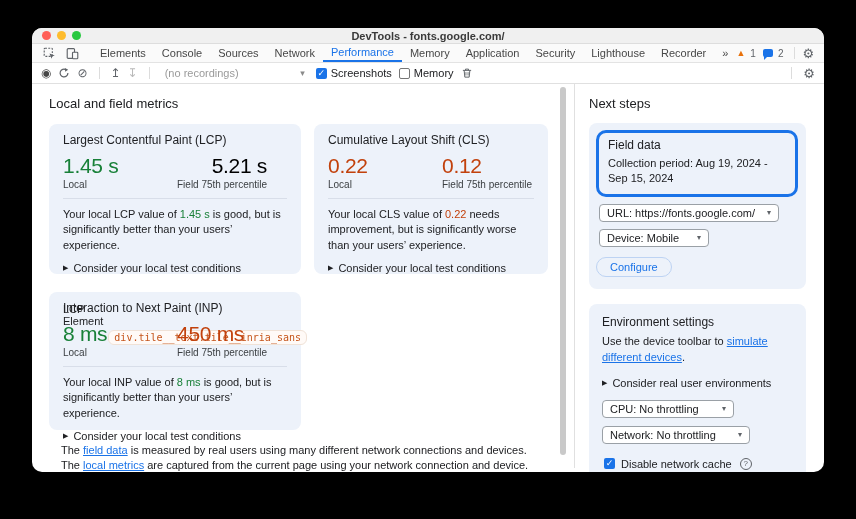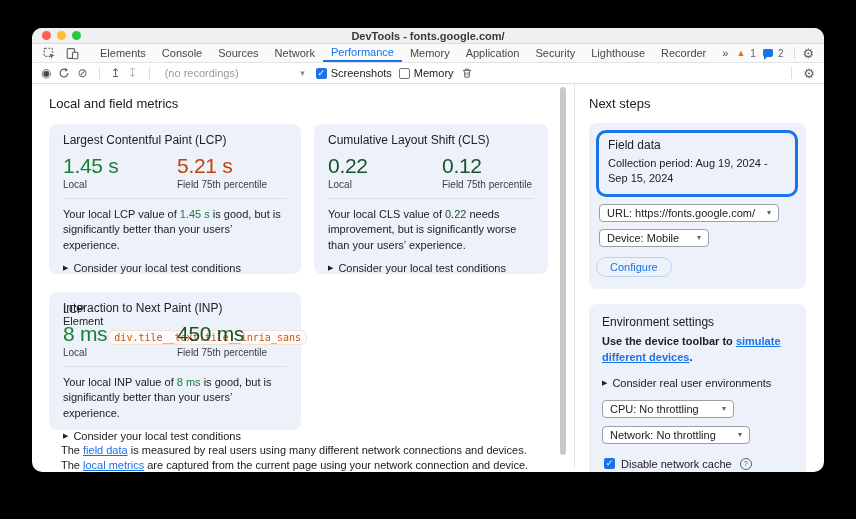--- a/index.html
+++ b/index.html
@@ -55,21 +55,21 @@
   .cards-row { display:flex; gap:13px; }
   .card { background:#edf2fa; border-radius:8px; padding:9px 14px; }
   .metric-card { width:252px; height:150px; }
   .metric-card.cls { width:250px; }
   .metric-card.inp { margin-top:18px; height:138px; }
   .card-title { font-size:12px; font-weight:500; color:#202124; margin-bottom:7px; }
   .values { display:flex; }
   .metric-block:first-child { width:114px; }
   .metric-value { font-size:21px; letter-spacing:-.3px; }
   .metric-label { font-size:10px; color:#3c4043; margin-top:1px; }
-  .green { color:#188038; } .red { color:#c2410c; } .orange { color:#14532d; }
+  .green { color:#188038; } .red { color:#000000;text-align:right; } .orange { color:#c2410c; }
   .card-divider { height:1px; background:#d8dee9; margin:8px 0 8px; }
   .desc { font-size:11px; line-height:1.4; color:#202124; }
   .consider { margin-top:9px; font-size:11px; color:#202124; display:flex; align-items:center; }
   .tri { font-size:7px; margin-right:5px; color:#202124; }
   .lcp-el-row { margin-top:11px; font-size:11px; color:#202124; display:flex; align-items:center; gap:5px; }
   .node-chip { font-family:"DejaVu Sans Mono", monospace; font-size:10px; color:#c5541a; background:#fffaf7; border:1px solid #f0e2d7; border-radius:6px; padding:1px 5px;margin-top:45px; }
 
   .footer-note { margin-top:13px; font-size:11px; line-height:1.35; color:#202124; padding-left:12px; }
   a.link { color:#1a73e8; text-decoration:underline; cursor:pointer; }
 
@@ -80,21 +80,21 @@
   .hl-title { font-size:12px; font-weight:500; color:#202124; margin-bottom:4px; }
   .hl-period { font-size:11px; line-height:1.35; color:#202124; }
   .select { background:#fff; border:1px solid #9aa0a6; border-radius:4px; height:18px; display:flex; align-items:center; justify-content:space-between; padding:0 7px; font-size:11px; color:#202124; }
   .select .caret { font-size:8px; color:#5f6368; margin-left:8px; }
   .field-card .select { margin:7px 0 0 3px; }
   .sel-url { width:180px; } .sel-device { width:110px; }
   .configure-row { display:flex; justify-content:flex-start; padding:10px 4px 0 0; }
   .pill-btn { border:1px solid #bdd3f3; border-radius:12px; color:#1a73e8; font-size:11px; padding:3px 13px; background:transparent; }
 
   .env-card { margin-top:15px; padding:11px 13px 14px; }
-  .env-desc { font-size:11px; line-height:1.45; color:#202124; margin-top:5px;font-weight:bold; }
+  .env-desc { font-size:11px; line-height:1.45; color:#202124; margin-top:5px; }
   .env-card .consider { margin-top:11px; }
   .sel-cpu { width:132px; margin-top:11px; } .sel-net { width:148px; margin-top:8px; }
   .cache-row { margin-top:14px; display:flex; align-items:center; gap:6px; font-size:11px; color:#202124; padding-left:2px; }
   .help-circle { width:12px; height:12px; border:1px solid #5f6368; border-radius:50%; color:#5f6368; font-size:8px; display:flex; align-items:center; justify-content:center; margin-left:2px; }
 
   svg.ic { display:block; }
 </style>
 </head>
 <body>
 

